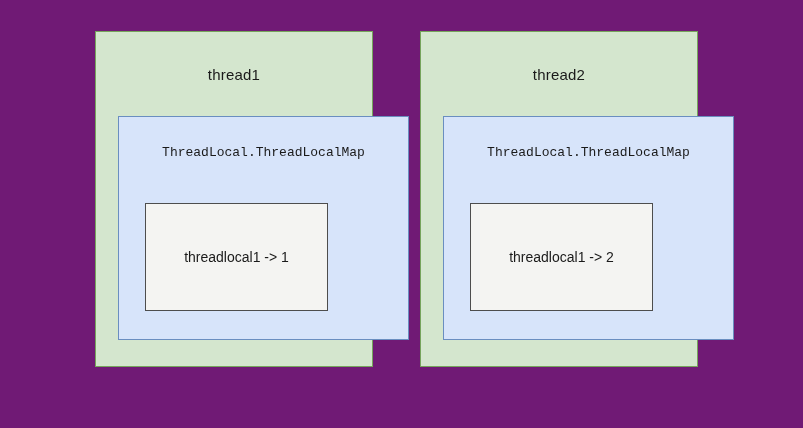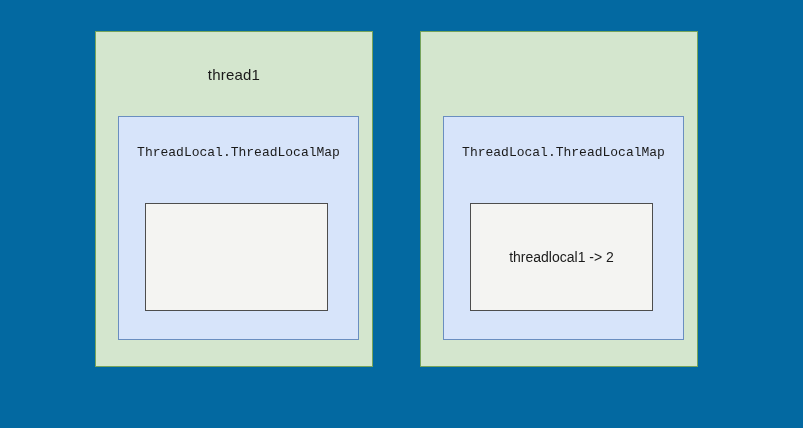--- a/index.html
+++ b/index.html
@@ -12,21 +12,21 @@
     height: 428px;
     background: #ffffff;
     font-family: "Liberation Sans", sans-serif;
     overflow: hidden;
   }
 
   #canvas {
     position: relative;
     width: 803px;
     height: 428px;
-    background: #0369a1;
+    background: #701a75;
   }
 
   
   .thread-box {
     position: absolute;
     top: 31px;
     width: 278px;
     height: 336px;
     box-sizing: border-box;
     background: #d4e6ce;
@@ -47,21 +47,21 @@
     color: #1a1a1a;
     letter-spacing: 0.2px;
     white-space: nowrap;
   }
 
   
   .map-box {
     position: absolute;
     left: 22px;
     top: 84px;
-    width: 241px;
+    width: 291px;
     height: 224px;
     box-sizing: border-box;
     background: #d7e4fa;
     border: 1px solid #6a8ec0;
   }
 
   .map-title {
     position: absolute;
     left: 0;
     right: 0;
@@ -115,27 +115,29 @@
 
   <div class="thread-box left">
     <div class="thread-title">thread1</div>
 
     <div class="map-box">
       <div class="map-title">ThreadLocal.ThreadLocalMap</div>
 
       <div class="entry-box">
         <div class="entry-list">
           <div class="entry-inner">
+            <div class="entry-line">threadlocal1 -&gt; 1</div>
           </div>
         </div>
       </div>
     </div>
   </div>
 
   <div class="thread-box right">
+    <div class="thread-title">thread2</div>
 
     <div class="map-box">
       <div class="map-title">ThreadLocal.ThreadLocalMap</div>
 
       <div class="entry-box">
         <div class="entry-list">
           <div class="entry-inner">
             <div class="entry-line">threadlocal1 -&gt; 2</div>
           </div>
         </div>

